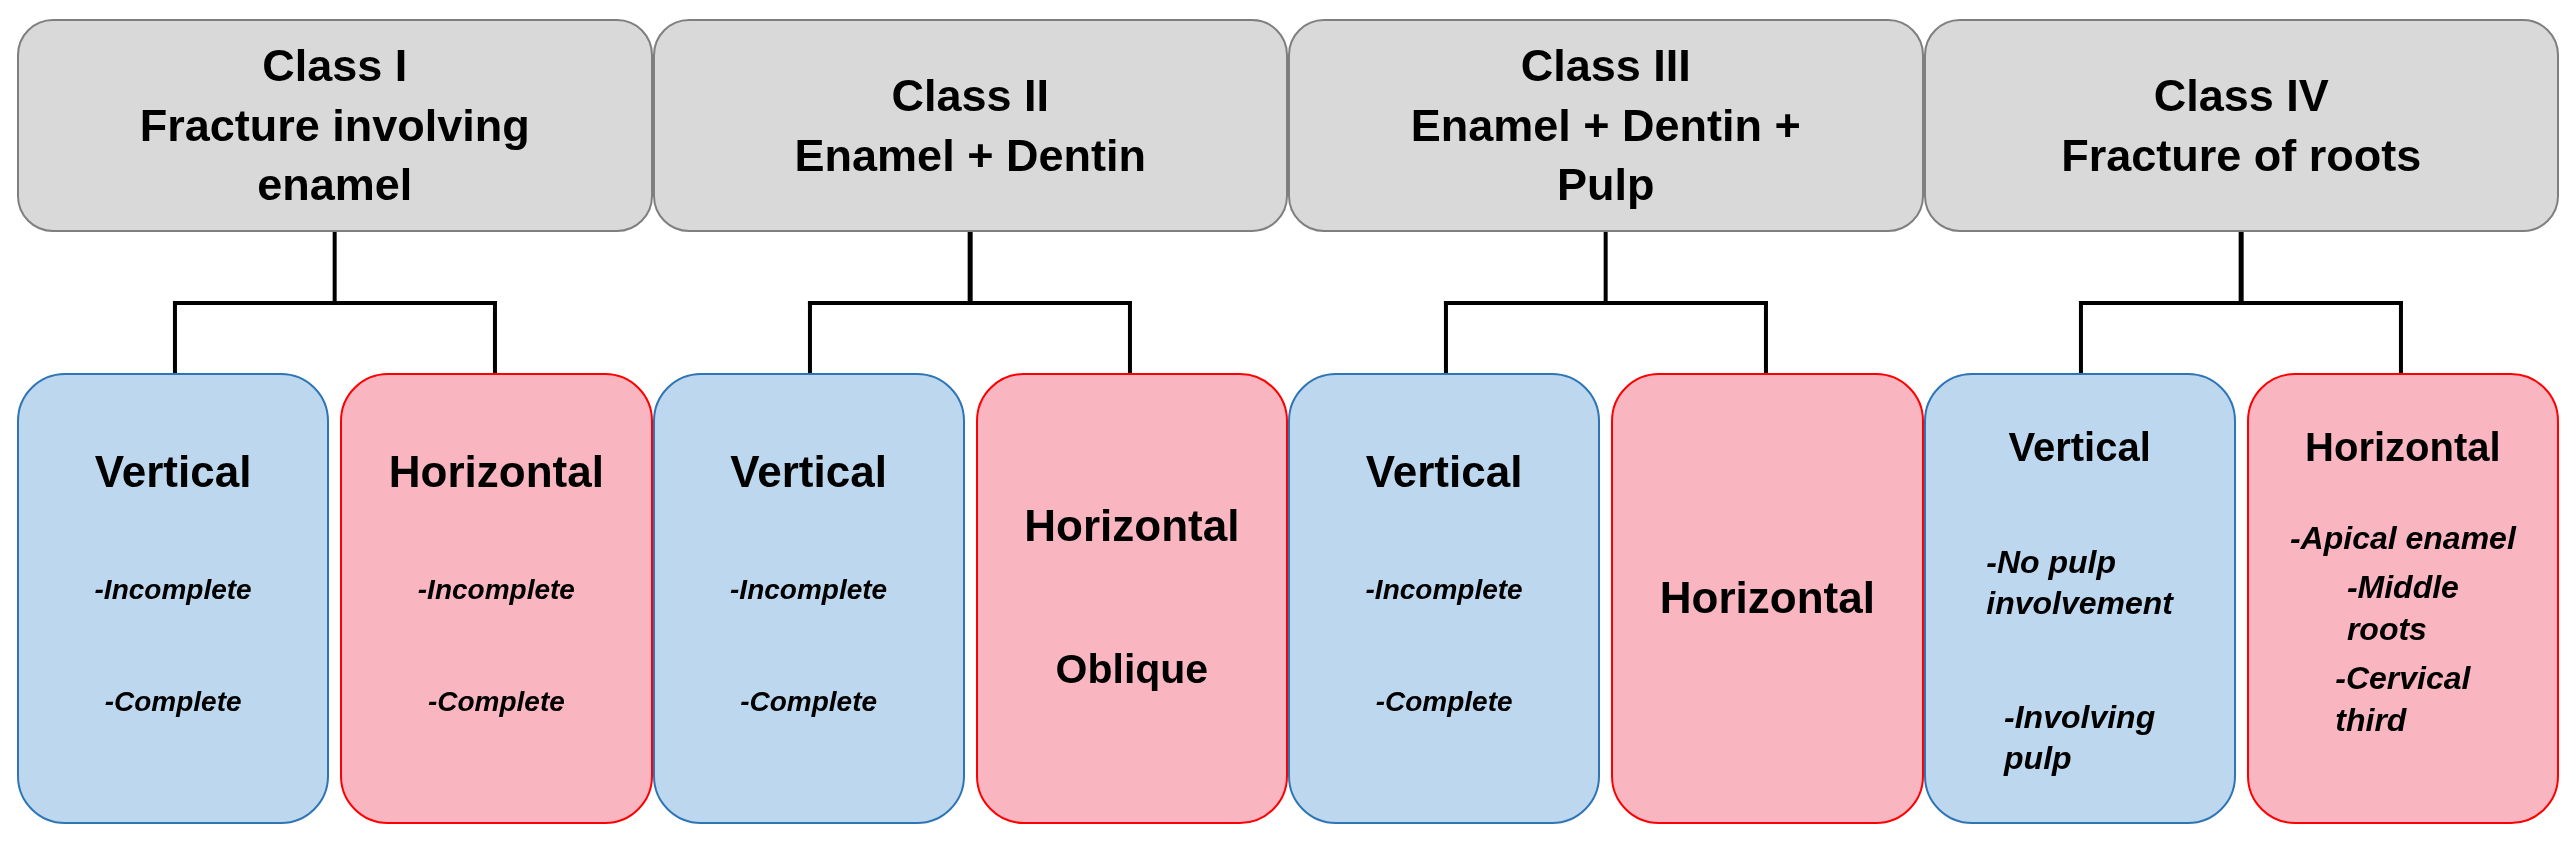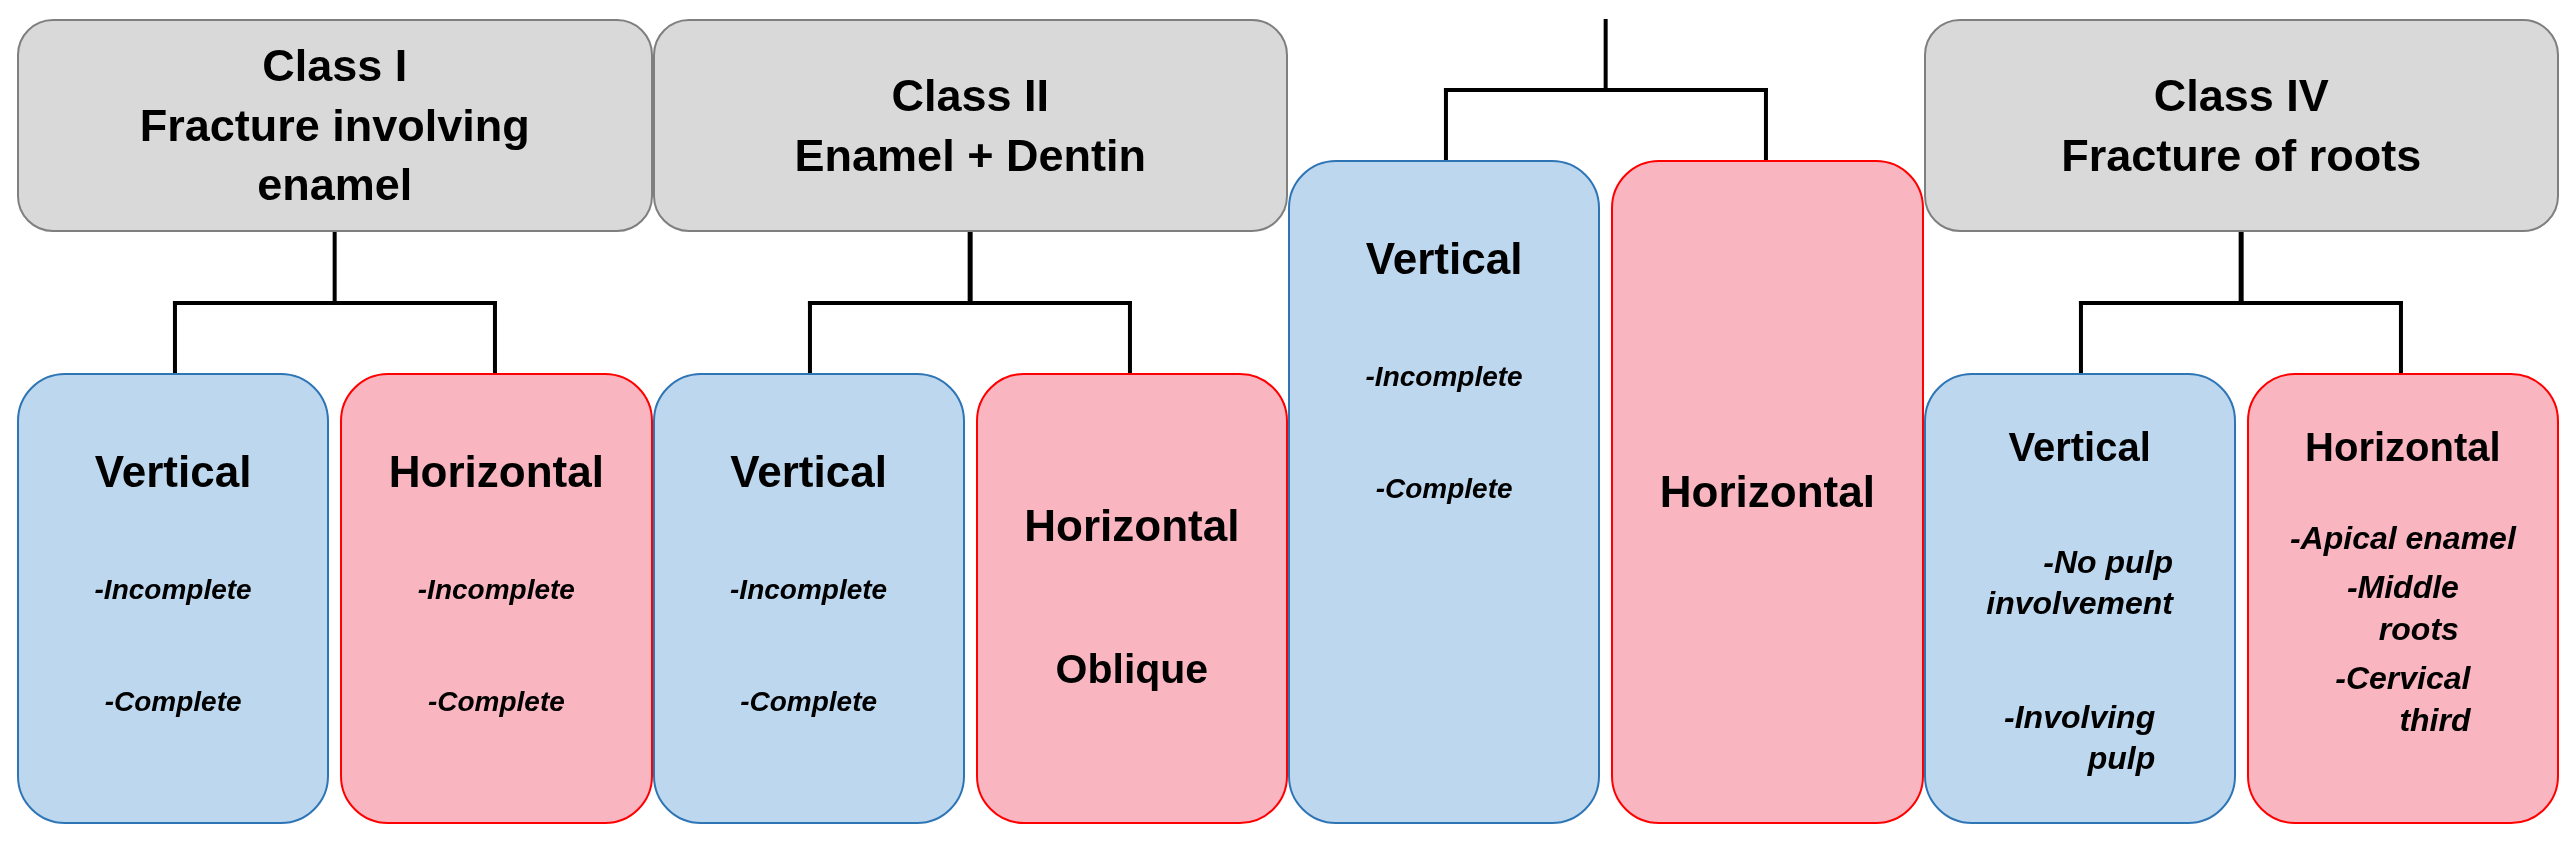--- a/index.html
+++ b/index.html
@@ -80,21 +80,21 @@
     display: flex;
     gap: 11px;
     min-height: 0;
   }
   .child {
     flex: 1;
     border-radius: 48px;
     display: flex;
     flex-direction: column;
     align-items: center;
-    text-align: right;
+    text-align: left;
     padding: 15.6px 15.6px;
     min-width: 0;
   }
   .child.vertical {
     background: var(--vertical-fill);
     border: 2.3px solid var(--vertical-border);
   }
   .child.horizontal {
     background: var(--horizontal-fill);
     border: 2.3px solid var(--horizontal-border);
@@ -171,20 +171,23 @@
           <div class="item">-Complete</div>
         </div>
         <div class="child horizontal sp-center">
           <div class="ctitle">Horizontal</div>
           <div class="item">Oblique</div>
         </div>
       </div>
     </div>
 
     <div class="column">
+      <div class="class-header">Class III
+Enamel + Dentin +
+Pulp</div>
       <div class="connector">
         <div class="stem"></div>
         <div class="branch"></div>
       </div>
       <div class="children">
         <div class="child vertical sp-default">
           <div class="ctitle">Vertical</div>
           <div class="item">-Incomplete</div>
           <div class="item">-Complete</div>
         </div>

